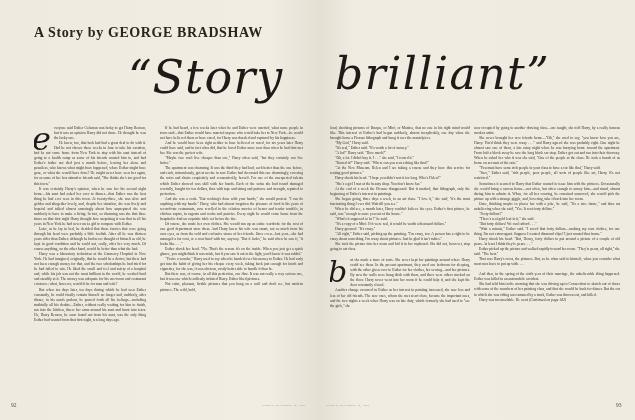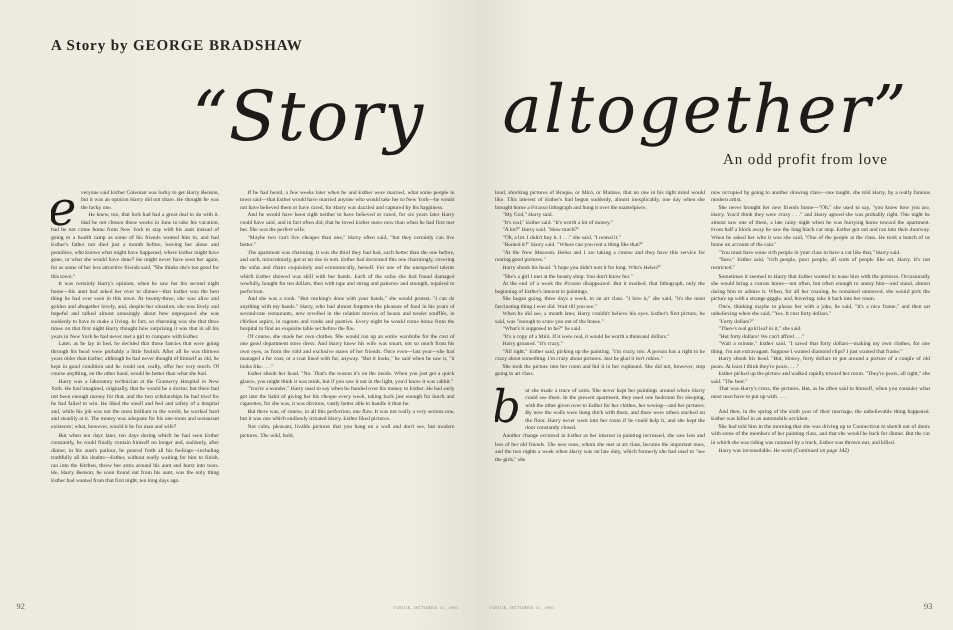--- a/index.html
+++ b/index.html
@@ -14,21 +14,21 @@
     .page {
       position: absolute; top: 0; height: 420px;
       background: #f0ece2;
     }
     .page.left { left: 0; width: 317px; background: linear-gradient(90deg, #eeeae0 0%, #f1ede3 85%, #e6e1d6 100%); }
     .page.right { left: 317px; width: 318px; background: linear-gradient(90deg, #e4dfd3 0%, #f0ece2 12%, #efebe1 100%); }
 
     .byline {
       position: absolute; left: 34px; top: 25px;
       font-family: "Liberation Serif", serif;
-      font-size: 10px; font-weight: bold; letter-spacing: 0.6px;
+      font-size: 14px; font-weight: bold; letter-spacing: 0.6px;
       color: #2b2520;
     }
     .title-left {
       position: absolute; left: 128px; top: 50px;
       font-family: "DejaVu Serif", "Liberation Serif", serif;
       font-style: italic; font-size: 46px; letter-spacing: 1px;
       color: #1f1a17;
       white-space: nowrap;
     }
     .title-right {
@@ -76,22 +76,21 @@
   </style>
 </head>
 <body>
 
 <div class="spread">
   <div class="page left"></div>
   <div class="page right"></div>
 
   <div class="byline">A Story by GEORGE BRADSHAW</div>
   <div class="title-left">“Story</div>
-  <div class="title-right">altogether”</div>
-  <div class="subtitle">An odd profit from love</div>
+  <div class="title-right">brilliant”</div>
 
   <div class="col col1">
     <span class="dropcap">e</span>
     <p class="noindent">veryone said Esther Coleman was lucky to get Harry Benson, but it was an opinion Harry did not share. He thought he was the lucky one.</p>
     <p>He knew, too, that luck had had a great deal to do with it. Had he not chosen those weeks in June to take his vacation, had he not come home from New York to stay with his aunt instead of going to a health camp as some of his friends wanted him to, and had Esther's father not died just a month before, leaving her alone and penniless, who knows what might have happened, where Esther might have gone, or what she would have done? He might never have seen her again, for as some of her less attractive friends said, "She thinks she's too good for this town."</p>
     <p>It was certainly Harry's opinion, when he saw her his second night home—his aunt had asked her over to dinner—that Esther was the best thing he had ever seen in this town. At twenty-three, she was alive and golden and altogether lovely, and, despite her situation, she was lively and hopeful and talked almost amusingly about how unprepared she was suddenly to have to make a living. In fact, so charming was she that three times on that first night Harry thought how surprising it was that in all his years in New York he had never met a girl to compare with Esther.</p>
     <p>Later, as he lay in bed, he decided that those fancies that were going through his head were probably a little foolish. After all he was thirteen years older than Esther; although he had never thought of himself as old, he kept in good condition and he could not, really, offer her very much. Of course anything, on the other hand, would be better than what she had.</p>
     <p>Harry was a laboratory technician at the Gramercy Hospital in New York. He had imagined, originally, that he would be a doctor, but there had not been enough money for that, and the two scholarships he had tried for he had failed to win. He liked the smell and feel and safety of a hospital and, while his job was not the most brilliant in the world, he worked hard and steadily at it. The money was adequate for his one-room and restaurant existence; what, however, would it be for man and wife?</p>
     <p>But when ten days later, ten days during which he had seen Esther constantly, he could finally contain himself no longer and, suddenly, after dinner, in his aunt's parlour, he poured forth all his feelings—including truthfully all his doubts—Esther, without really waiting for him to finish, ran into the kitchen, threw her arms around his aunt and burst into tears. He, Harry Benson, he soon found out from his aunt, was the only thing Esther had wanted from that first night, ten long days ago.</p>
   </div>

